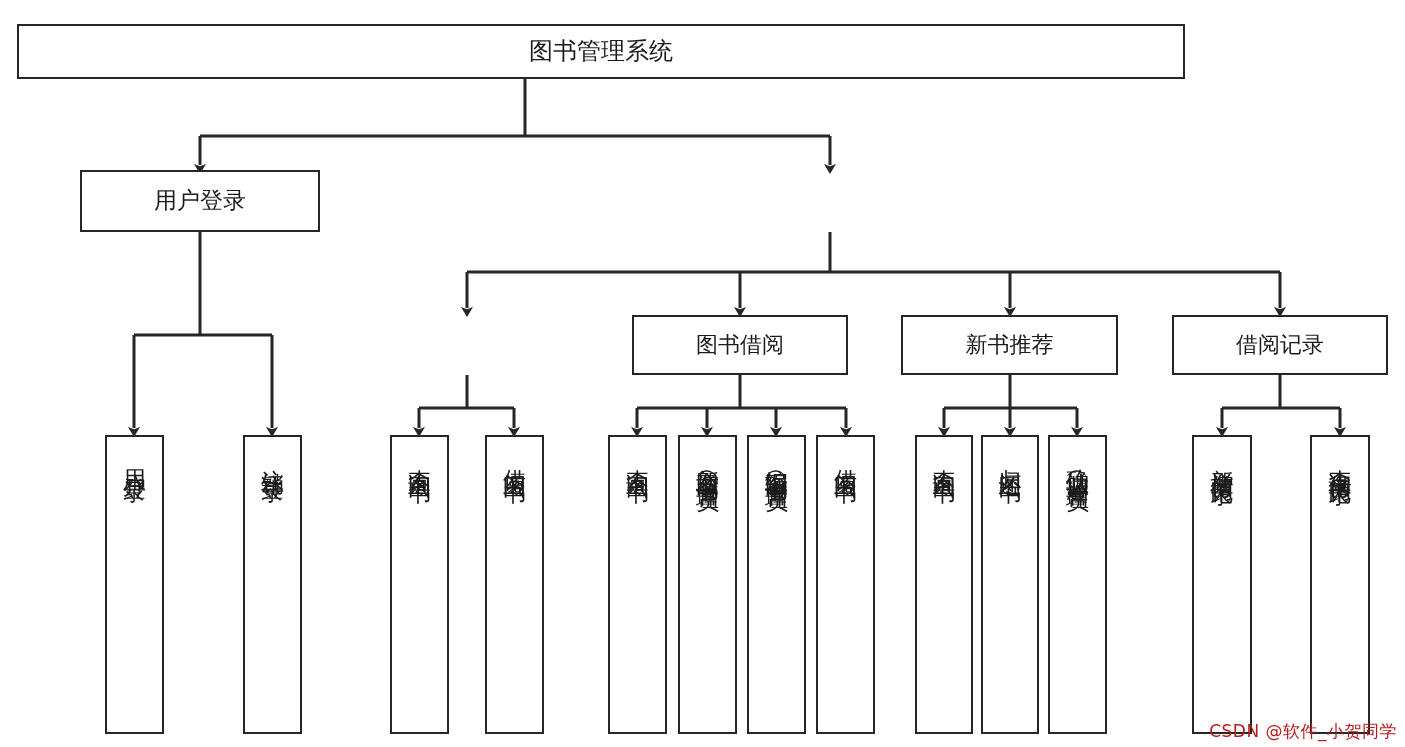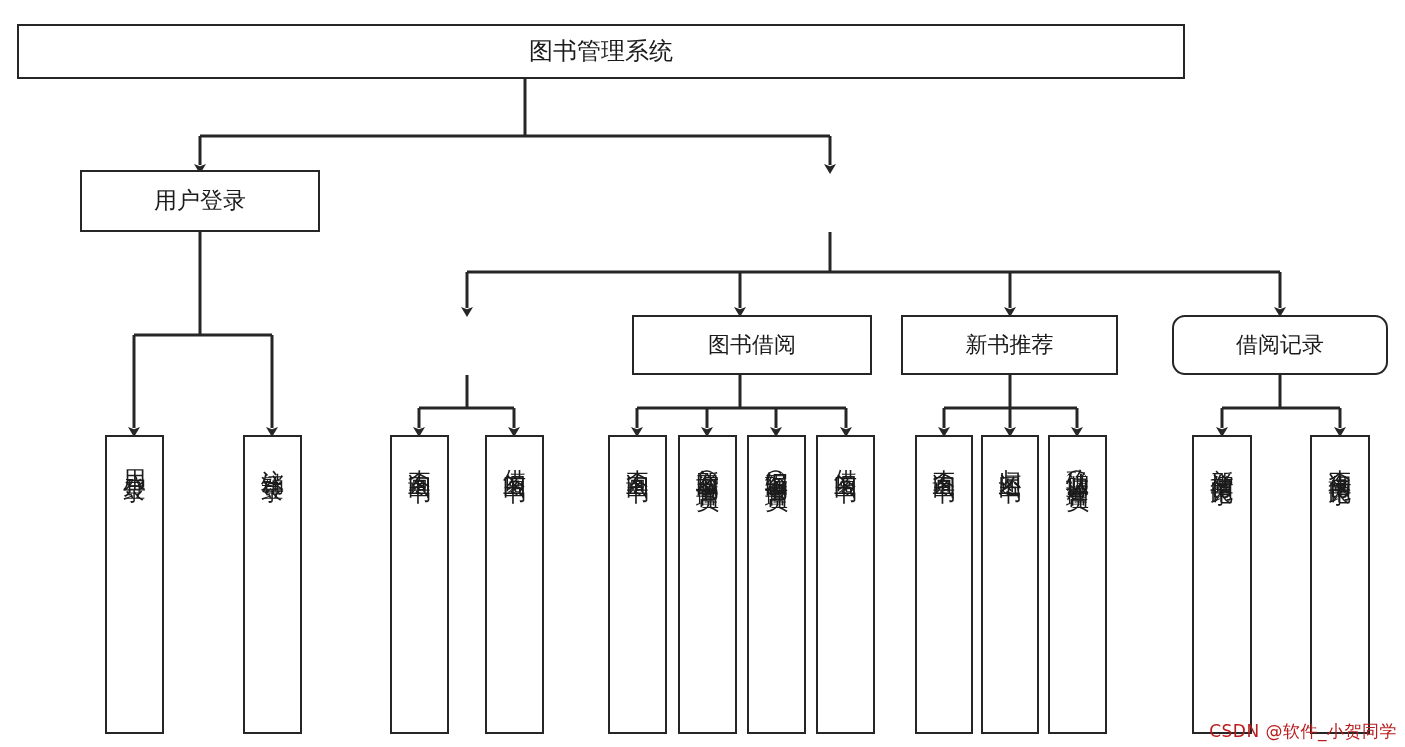--- a/index.html
+++ b/index.html
@@ -134,27 +134,27 @@
   </svg>
 
   <div class="node root" style="left:17px; top:24px; width:1168px; height:55px;">
     <span class="node-label">图书管理系统</span>
   </div>
 
   <div class="node level2" style="left:80px; top:170px; width:240px; height:62px;">
     <span class="node-label">用户登录</span>
   </div>
 
-  <div class="node level3" style="left:632px; top:315px; width:240px; height:60px;">
+  <div class="node level3" style="left:632px; top:315px; width:216px; height:60px;">
     <span class="node-label">图书借阅</span>
   </div>
   <div class="node level3" style="left:901px; top:315px; width:217px; height:60px;">
     <span class="node-label">新书推荐</span>
   </div>
-  <div class="node level3" style="left:1172px; top:315px; width:216px; height:60px;border-radius:13px;">
+  <div class="node level3" style="left:1172px; top:315px; width:216px; height:60px;">
     <span class="node-label">借阅记录</span>
   </div>
 
   <div class="node leaf" style="left:105px; top:435px; width:59px; height:299px;">
     <span class="node-label">用户登录</span>
   </div>
   <div class="node leaf" style="left:243px; top:435px; width:59px; height:299px;">
     <span class="node-label">注销登录</span>
   </div>
 

